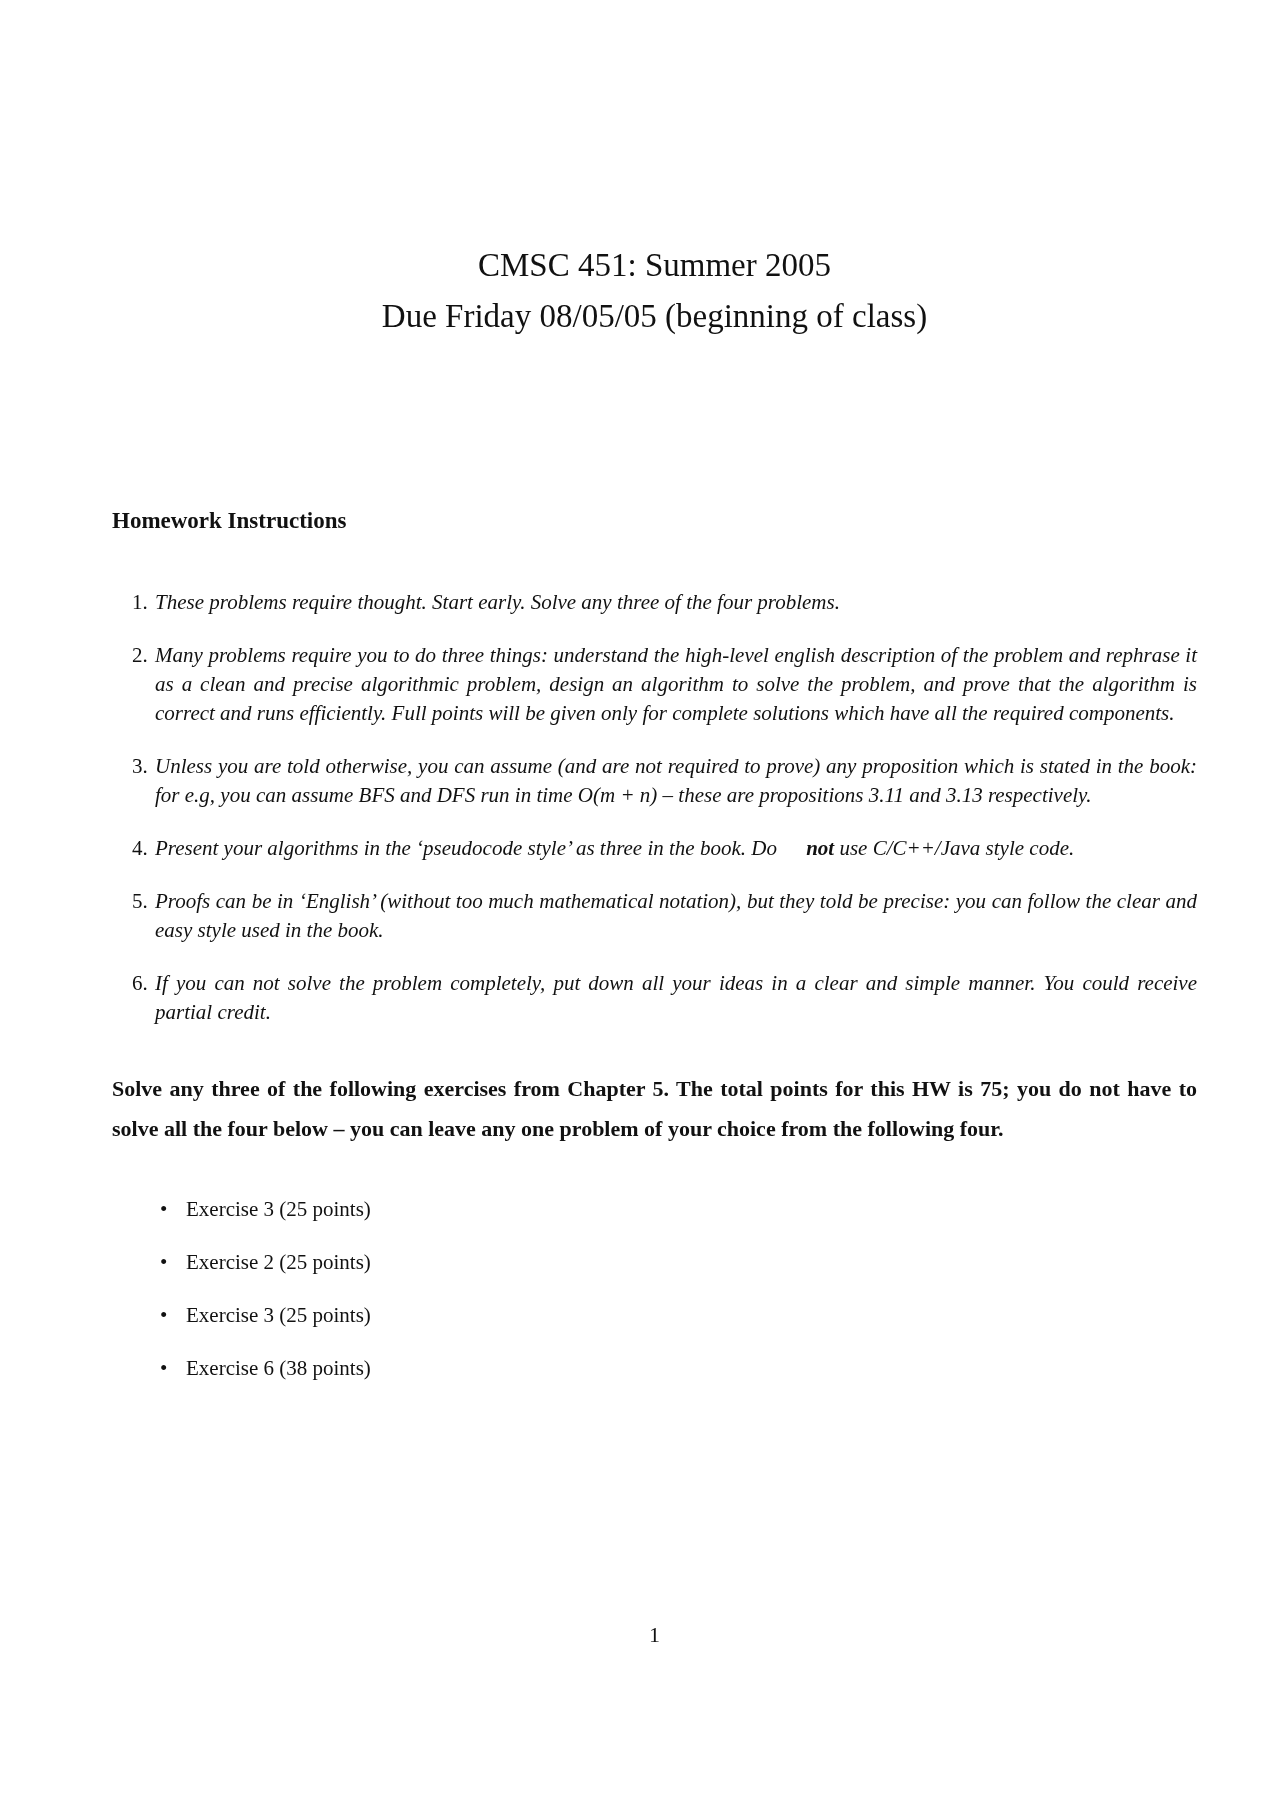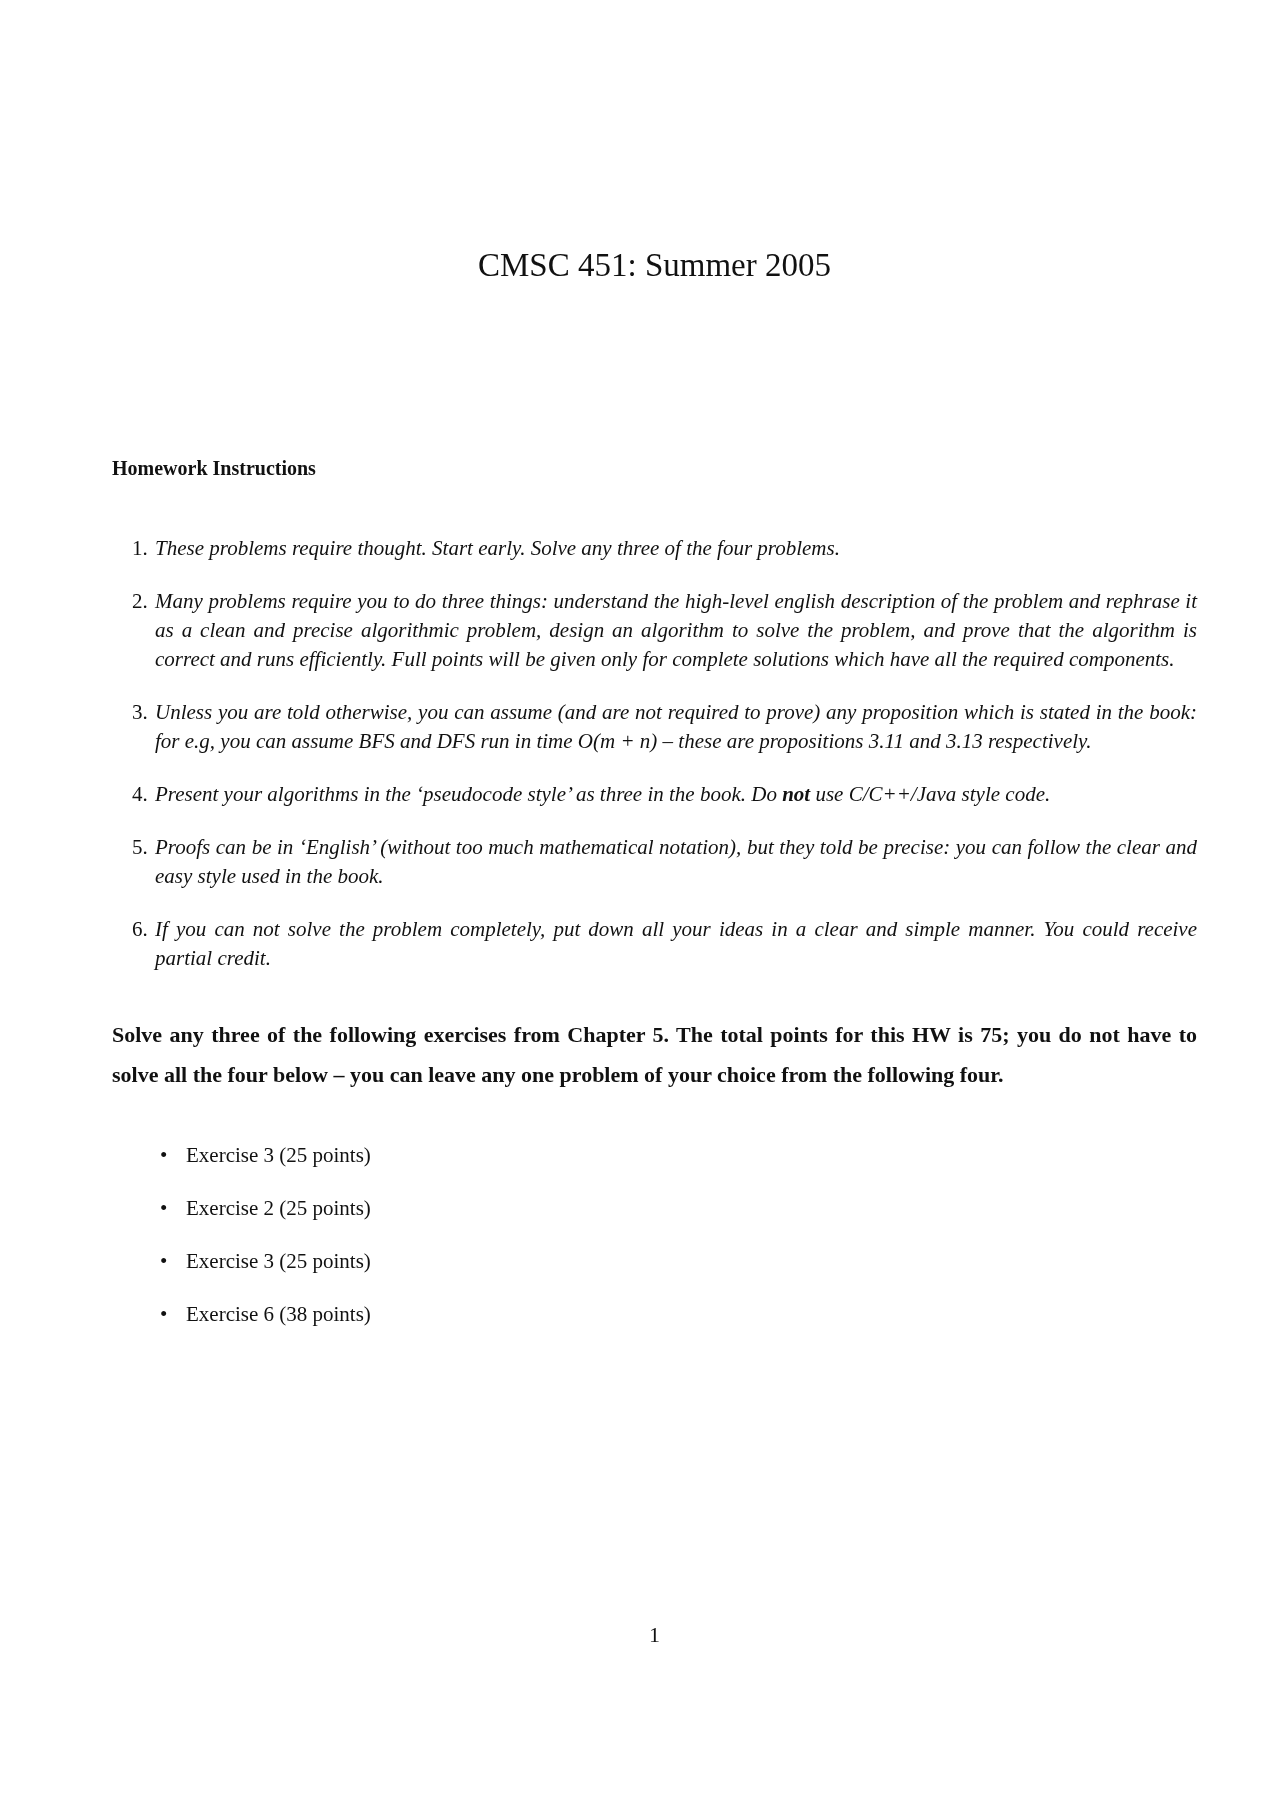--- a/index.html
+++ b/index.html
@@ -26,21 +26,21 @@
   }
   .title-block {
     margin-top: 240px;
     text-align: center;
     font-size: 33px;
     line-height: 51px;
     font-weight: 400;
   }
   .section-heading {
     margin-top: 166px;
-    font-size: 20px;
+    font-size: 23px;
     font-weight: 700;
   }
   .body-text {
     font-size: 21px;
     line-height: 29px;
   }
   ol.instructions {
     list-style: none;
     margin: 54px 0 0 0;
     padding: 0;
@@ -82,30 +82,31 @@
     font-size: 21px;
   }
   .page-footer {
     position: absolute;
     left: 112px;
     width: 1085px;
     top: 1622px;
     text-align: center;
     font-size: 22px;
   }
-  b.inline-bold { font-weight: 700; }
+  b.inline-bold { font-weight: 700; margin-left: 24px; }
 </style>
 </head>
 <body>
 
 <div class="page">
   <div class="text-block">
 
     <div class="title-block">
       <div>CMSC 451: Summer 2005</div>
+      <div>Due Friday 08/05/05 (beginning of class)</div>
     </div>
 
     <div class="section-heading">Homework Instructions</div>
 
     <ol class="instructions body-text">
       <li>
         <span class="num">1.</span>
         <span class="itxt">These problems require thought. Start early. Solve any three of the four problems.</span>
       </li>
       <li>

